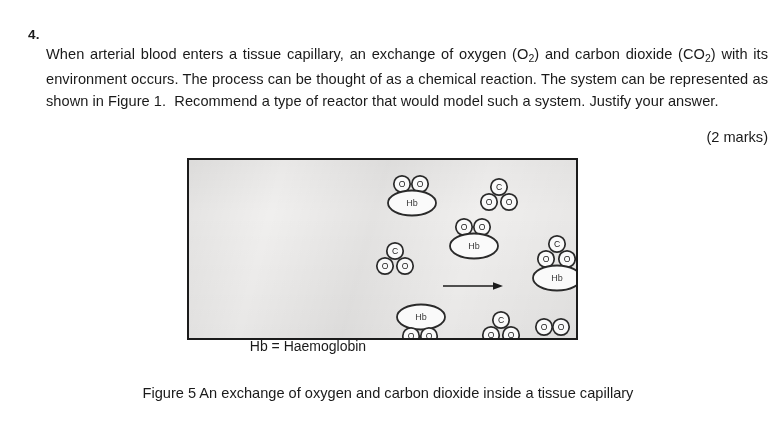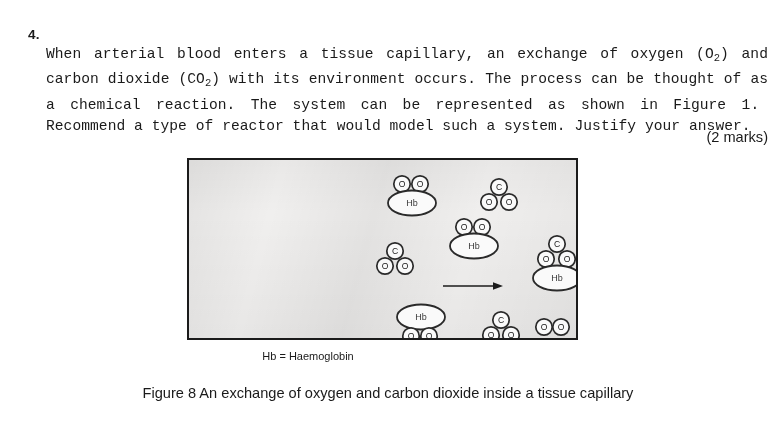--- a/index.html
+++ b/index.html
@@ -29,21 +29,20 @@
   #question-body {
     position: absolute;
     left: 46px;
     top: 44px;
     width: 722px;
     font-size: 14.6px;
     line-height: 21.5px;
     text-align: justify;
     text-align-last: left;
     letter-spacing: 0.05px;
-    font-family: Liberation Mono, monospace;
   }
   #question-body sub {
     font-size: 0.72em;
     vertical-align: -0.28em;
   }
   #marks {
     position: absolute;
     right: 8px;
     top: 129px;
     font-size: 14.6px;
@@ -83,24 +82,24 @@
     position: absolute;
   }
   .mol svg { display: block; overflow: visible; }
 
   .arrow { position: absolute; }
   .arrow svg { display: block; }
 
   #legend {
     position: absolute;
     left: 0;
-    top: 200px;
+    top: 188px;
     width: 616px;
     text-align: center;
-    font-size: 11px;
+    font-size: 14px;
   }
   #figure-caption {
     position: absolute;
     left: 0;
     top: 235px;
     width: 776px;
     text-align: center;
     font-size: 14.6px;
   }
 </style>
@@ -252,14 +251,14 @@
       </div>
       <div class="arrow" style="left: 253px; top: 120px;">
         <svg width="62" height="12" viewBox="0 0 62 12">
           <line x1="1" y1="6" x2="53" y2="6" stroke="#1b1b1b" stroke-width="1.5"></line>
           <path d="M51,2.2 L61,6 L51,9.8 Z" fill="#1b1b1b"></path>
         </svg>
       </div>
     </div>
 
   <div id="legend">Hb = Haemoglobin</div>
-  <div id="figure-caption">Figure 8 An exchange of oxygen and carbon dioxide inside a tissue capillary</div>
+  <div id="figure-caption">Figure 5 An exchange of oxygen and carbon dioxide inside a tissue capillary</div>
 </div>
 
 </body></html>

